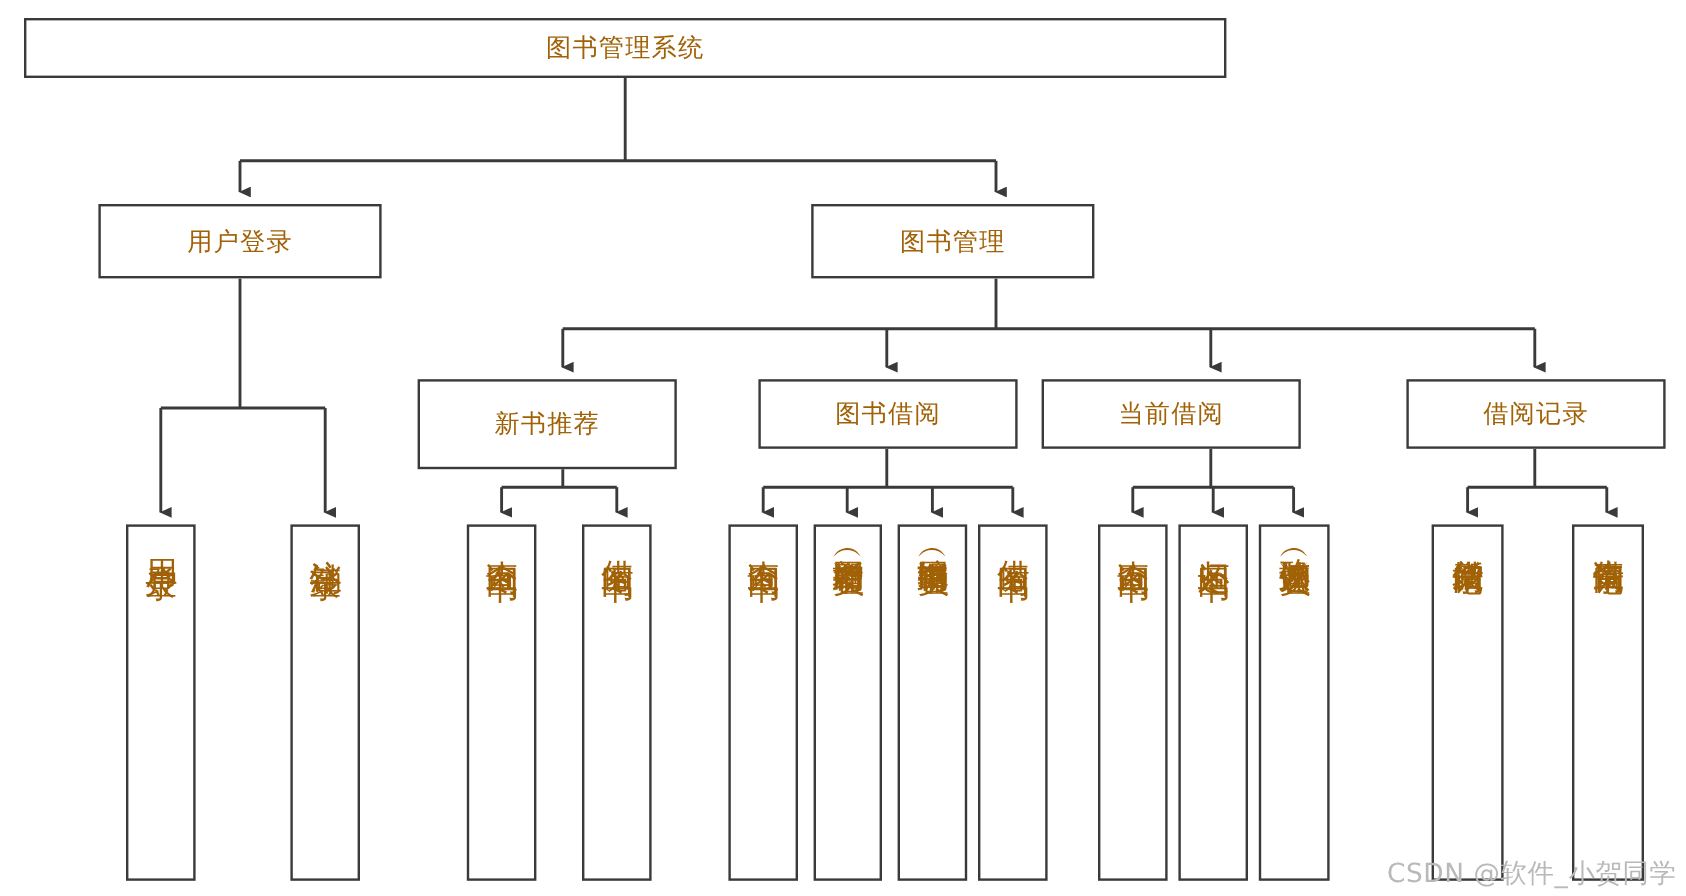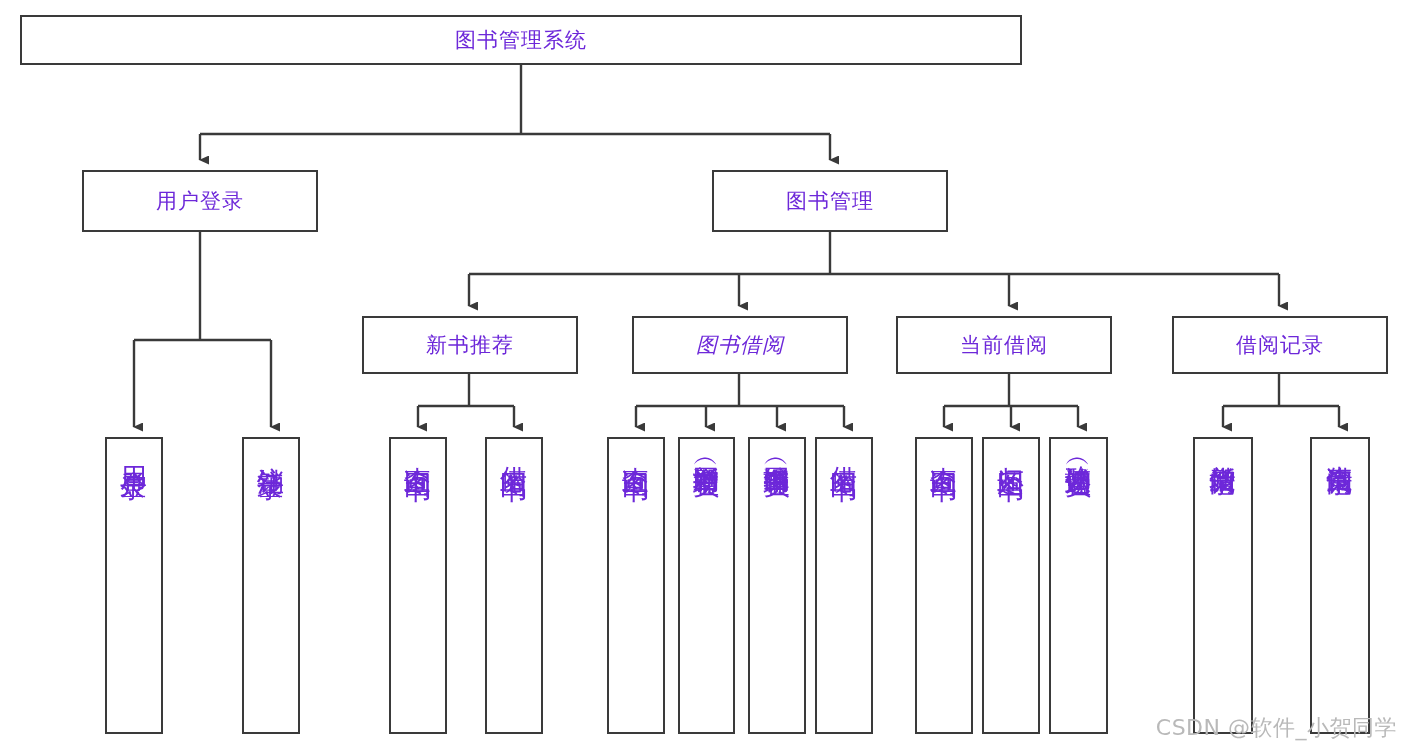--- a/index.html
+++ b/index.html
@@ -26,21 +26,21 @@
     pointer-events: none;
   }
   .node {
     position: absolute;
     box-sizing: border-box;
     border: 2px solid #3a3a3a;
     background: #ffffff;
     display: flex;
     align-items: center;
     justify-content: center;
-    color: #6d28d9;
+    color: #a16207;
   }
   .node .label {
     display: block;
     text-align: center;
     line-height: 1.18;
     letter-spacing: 1px;
   }
   .node.horiz .label {
     font-size: 21px;
     white-space: nowrap;
@@ -127,31 +127,31 @@
     </g>
   </svg>
 
   <div class="node horiz" style="left:20px; top:15px; width:1002px; height:50px;">
     <span class="label">图书管理系统</span>
   </div>
 
   <div class="node horiz" style="left:82px; top:170px; width:236px; height:62px;">
     <span class="label">用户登录</span>
   </div>
-  <div class="node horiz" style="left:712px; top:170px; width:236px; height:62px;">
+  <div class="node horiz" style="left:676px; top:170px; width:236px; height:62px;">
     <span class="label">图书管理</span>
   </div>
 
-  <div class="node horiz" style="left:362px; top:316px; width:216px; height:58px;">
+  <div class="node horiz" style="left:348px; top:316px; width:216px; height:75px;">
     <span class="label">新书推荐</span>
   </div>
-  <div class="node horiz" style="left:632px; top:316px; width:216px; height:58px;font-style:italic;">
+  <div class="node horiz" style="left:632px; top:316px; width:216px; height:58px;">
     <span class="label">图书借阅</span>
   </div>
-  <div class="node horiz" style="left:896px; top:316px; width:216px; height:58px;">
+  <div class="node horiz" style="left:868px; top:316px; width:216px; height:58px;">
     <span class="label">当前借阅</span>
   </div>
   <div class="node horiz" style="left:1172px; top:316px; width:216px; height:58px;justify-content:center;">
     <span class="label">借阅记录</span>
   </div>
 
   <div class="node vert" style="left:105px; top:437px; width:58px; height:297px;">
     <span class="label">用户登录</span>
   </div>
   <div class="node vert" style="left:242px; top:437px; width:58px; height:297px;">

